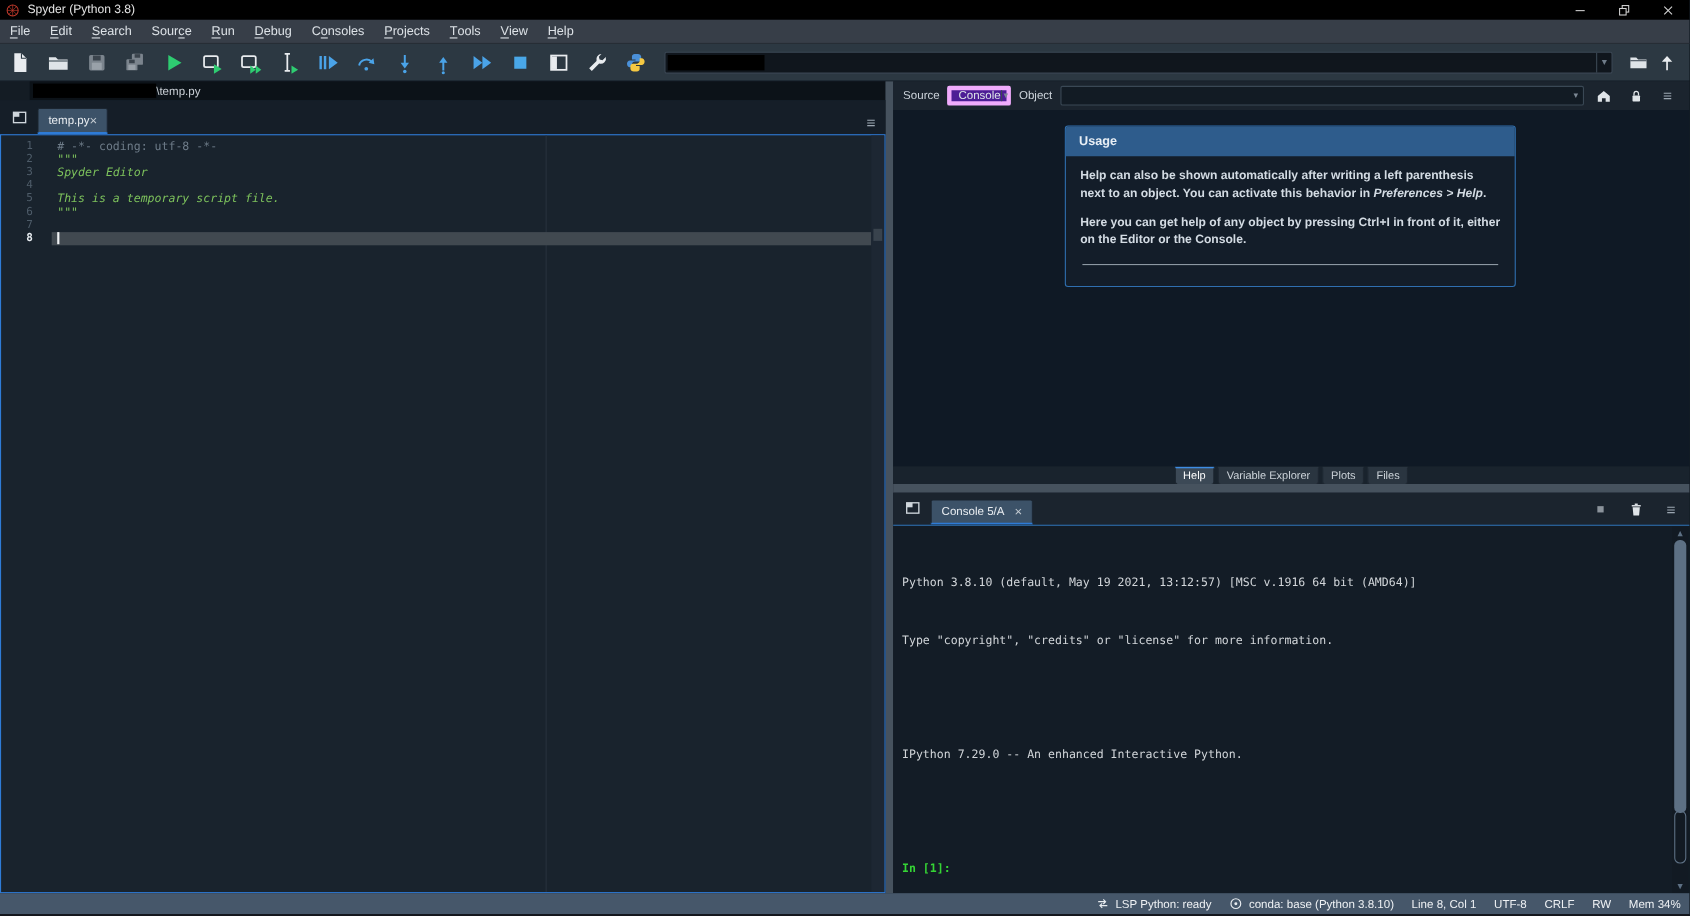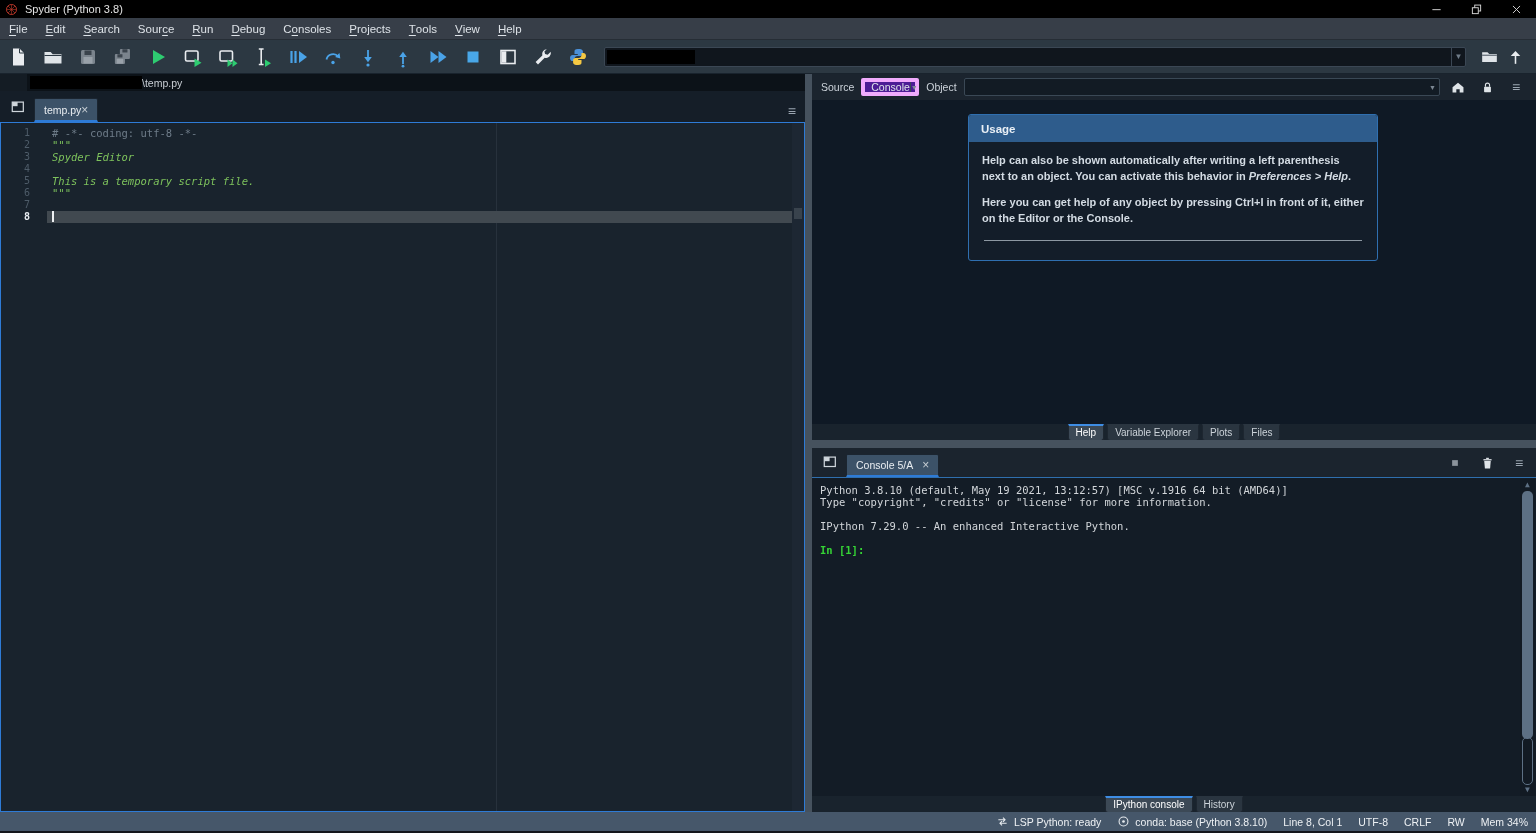--- a/index.html
+++ b/index.html
@@ -84,21 +84,21 @@
   .btab.active { background:#3c4956; border-top:2px solid #3e8de4; color:#fff; }
 
   
   .console-pane { flex:1; display:flex; flex-direction:column; background:#1b242e; }
   .ctabbar { height:29px; background:#1b242e; display:flex; align-items:flex-end; padding:0 6px; position:relative; }
   .ctab { height:23px; display:flex; align-items:center; gap:9px; background:#3c5268; border:1px solid #1b2530; border-bottom:2px solid #2e7bd6; padding:0 9px; margin-left:4px; font-size:10.5px; color:#e9edf1; border-radius:2px 2px 0 0; }
   .ctab .close { color:#c6cdd3; font-size:12px; line-height:10px; }
   .cicons { position:absolute; right:8px; bottom:5px; display:flex; gap:14px; align-items:center; }
   .cicons .hbtn { width:18px; height:18px; }
   .console-content { flex:1; position:relative; background:#131c26; border-top:1px solid #2f6fae; font-family:"DejaVu Sans Mono", monospace; font-size:10.5px; line-height:12px; color:#d2d6da; padding:6px 22px 0 8px; overflow:hidden; }
-  .cline { height:12px; white-space:pre; }
+  .cline { height:12px; white-space:pre;margin-top:40px; }
   .cline.prompt { color:#35d435; font-weight:bold; }
   .cscroll { position:absolute; right:1px; top:1px; bottom:0; width:15px; background:#121a23; }
   .cscroll .up, .cscroll .dn { position:absolute; left:0; right:0; height:11px; color:#5d7084; font-size:8px; text-align:center; line-height:11px; }
   .cscroll .up { top:0; } .cscroll .dn { bottom:1px; }
   .cscroll .thumb { position:absolute; left:2px; right:2px; top:12px; height:248px; background:#5d7084; border-radius:5px; }
   .cscroll .ghost { position:absolute; left:2px; right:2px; top:258px; height:48px; border:1px solid #5d7084; border-radius:5px; }
 
   
   .statusbar { position:absolute; left:0; right:0; bottom:2px; height:19px; background:#46576a; display:flex; align-items:center; padding:0 8px; }
   .status-items { margin-left:auto; display:flex; align-items:center; gap:16px; font-size:10.5px; color:#eef1f4; }
@@ -409,24 +409,20 @@
               <div class="cline"></div>
               <div class="cline prompt">In [1]:</div>
             </div>
           <div class="cscroll">
             <div class="up">▲</div>
             <div class="thumb"></div>
             <div class="ghost"></div>
             <div class="dn">▼</div>
           </div>
         </div>
-        <div class="tabrow">
-            <div class="btab active">IPython console</div>
-            <div class="btab">History</div>
-          </div>
       </div>
     </div>
   </div>
 
   <div class="statusbar">
     <div class="status-items">
         <div class="sitem">
           <svg width="13" height="13" viewBox="0 0 22 22">
             <path d="M4 8h10.5M11.8 4.5L15.3 8l-3.5 3.5" fill="none" stroke="#e8ecf0" stroke-width="1.8"></path>
             <path d="M18 14H7.5M10.2 10.5L6.7 14l3.5 3.5" fill="none" stroke="#e8ecf0" stroke-width="1.8"></path>

